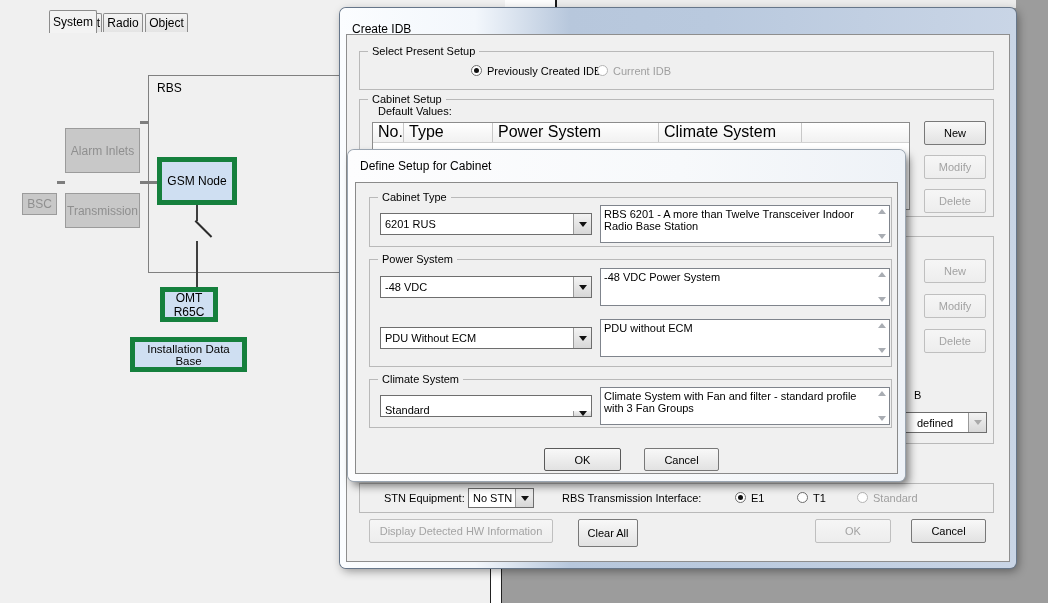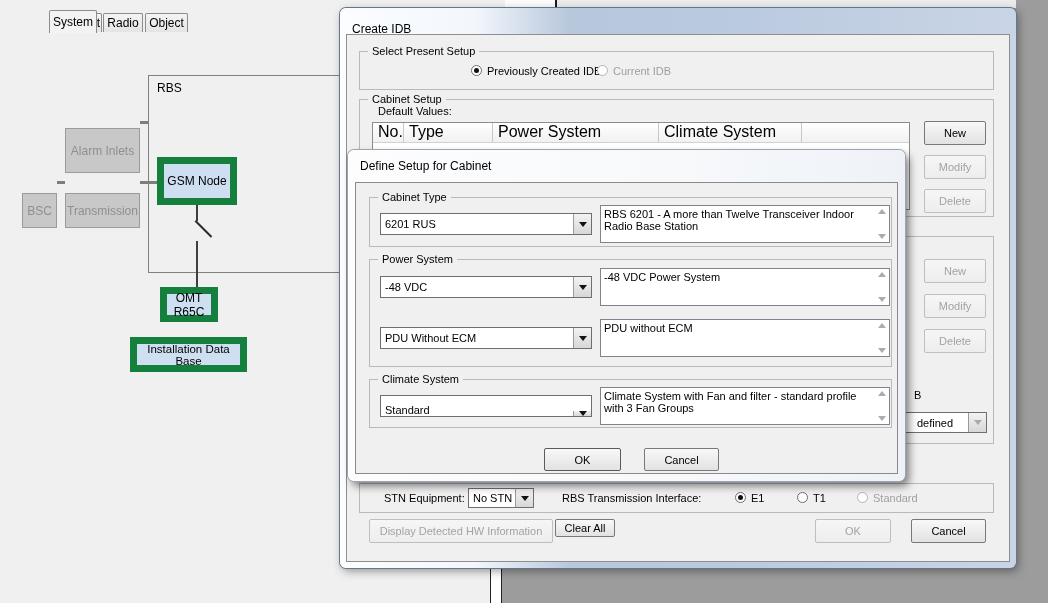--- a/index.html
+++ b/index.html
@@ -20,21 +20,21 @@
        border:1px solid #8c8c8c;border-bottom:none;border-radius:2px 2px 0 0;box-sizing:border-box;
        font-size:12px;display:flex;align-items:center;justify-content:center;z-index:2;}
   .tab.active{top:10px;height:23px;background:#f3f3f3;z-index:3;}
 
   
   .rbs-box{position:absolute;left:148px;top:75px;width:212px;height:198px;border:1px solid #808080;box-sizing:border-box;}
   .rbs-label{position:absolute;left:157px;top:81px;font-size:12px;}
   .node{position:absolute;display:flex;align-items:center;justify-content:center;text-align:center;
         box-sizing:border-box;font-size:12px;}
   .node.gray{background:#c8c8c8;border:1px solid #9b9b9b;color:#8f8f8f;margin-top:28px;}
-  .node.blue{background:#cfdff2;border:7px solid #15803d;color:#000;}
+  .node.blue{background:#cfdff2;border:5px solid #15803d;color:#000;}
   .hline{position:absolute;background:#7d7d7d;height:3px;}
   .vline{position:absolute;background:#3f3f3f;width:2px;}
   .swline{position:absolute;left:196px;top:220px;width:23px;height:2px;background:#2c2c2c;
           transform:rotate(45deg);transform-origin:0 0;}
 
   
   .grp{position:absolute;border:1px solid #b9b9b9;box-sizing:border-box;}
   .legend{position:absolute;top:-7px;left:8px;background:#f0f0f0;padding:0 4px;font-size:11px;white-space:nowrap;}
   .btn{position:absolute;display:flex;align-items:center;justify-content:center;font-size:11px;
        background:linear-gradient(#f8f8f8,#e2e2e2);border:1px solid #787878;border-radius:2px;box-sizing:border-box;}
@@ -106,21 +106,21 @@
     <div class="hline" style="left:140px;top:121px;width:8px;"></div>
     <div class="hline" style="left:57px;top:181px;width:8px;"></div>
     <div class="hline" style="left:140px;top:181px;width:17px;"></div>
     <div class="vline" style="left:196px;top:205px;height:16px;"></div>
     <div class="swline"></div>
     <div class="vline" style="left:196px;top:241px;height:46px;"></div>
 
     <div class="node gray" style="left:65px;top:100px;width:75px;height:45px;">
       <span>Alarm Inlets</span>
     </div>
-    <div class="node gray" style="left:22px;top:165px;width:35px;height:35px;">
+    <div class="node gray" style="left:22px;top:165px;width:35px;height:22px;">
       <span>BSC</span>
     </div>
     <div class="node gray" style="left:65px;top:165px;width:75px;height:35px;">
       <span>Transmission</span>
     </div>
     <div class="node blue" style="left:157px;top:157px;width:80px;height:48px;">
       <span>GSM Node</span>
     </div>
     <div class="node blue" style="left:160px;top:287px;width:58px;height:35px;flex-direction:column;line-height:14px;">
       <span>OMT</span>
@@ -198,21 +198,21 @@
         <span class="rlabel" style="left:391px;top:8px;">E1</span>
         <span class="radio" style="left:437px;top:8px;"></span>
         <span class="rlabel" style="left:453px;top:8px;">T1</span>
         <span class="radio dis" style="left:497px;top:8px;"></span>
         <span class="rlabel gray-text" style="left:513px;top:8px;">Standard</span>
       </div>
 
       <div class="btn dis" style="left:22px;top:484px;width:184px;height:24px;">
         <span>Display Detected HW Information</span>
       </div>
-      <div class="btn" style="left:208px;top:484px;width:60px;height:18px;">
+      <div class="btn" style="left:231px;top:484px;width:60px;height:28px;">
         <span>Clear All</span>
       </div>
       <div class="btn dis" style="left:468px;top:484px;width:76px;height:24px;">
         <span>OK</span>
       </div>
       <div class="btn" style="left:564px;top:484px;width:75px;height:24px;">
         <span>Cancel</span>
       </div>
     </div>
   </div>

